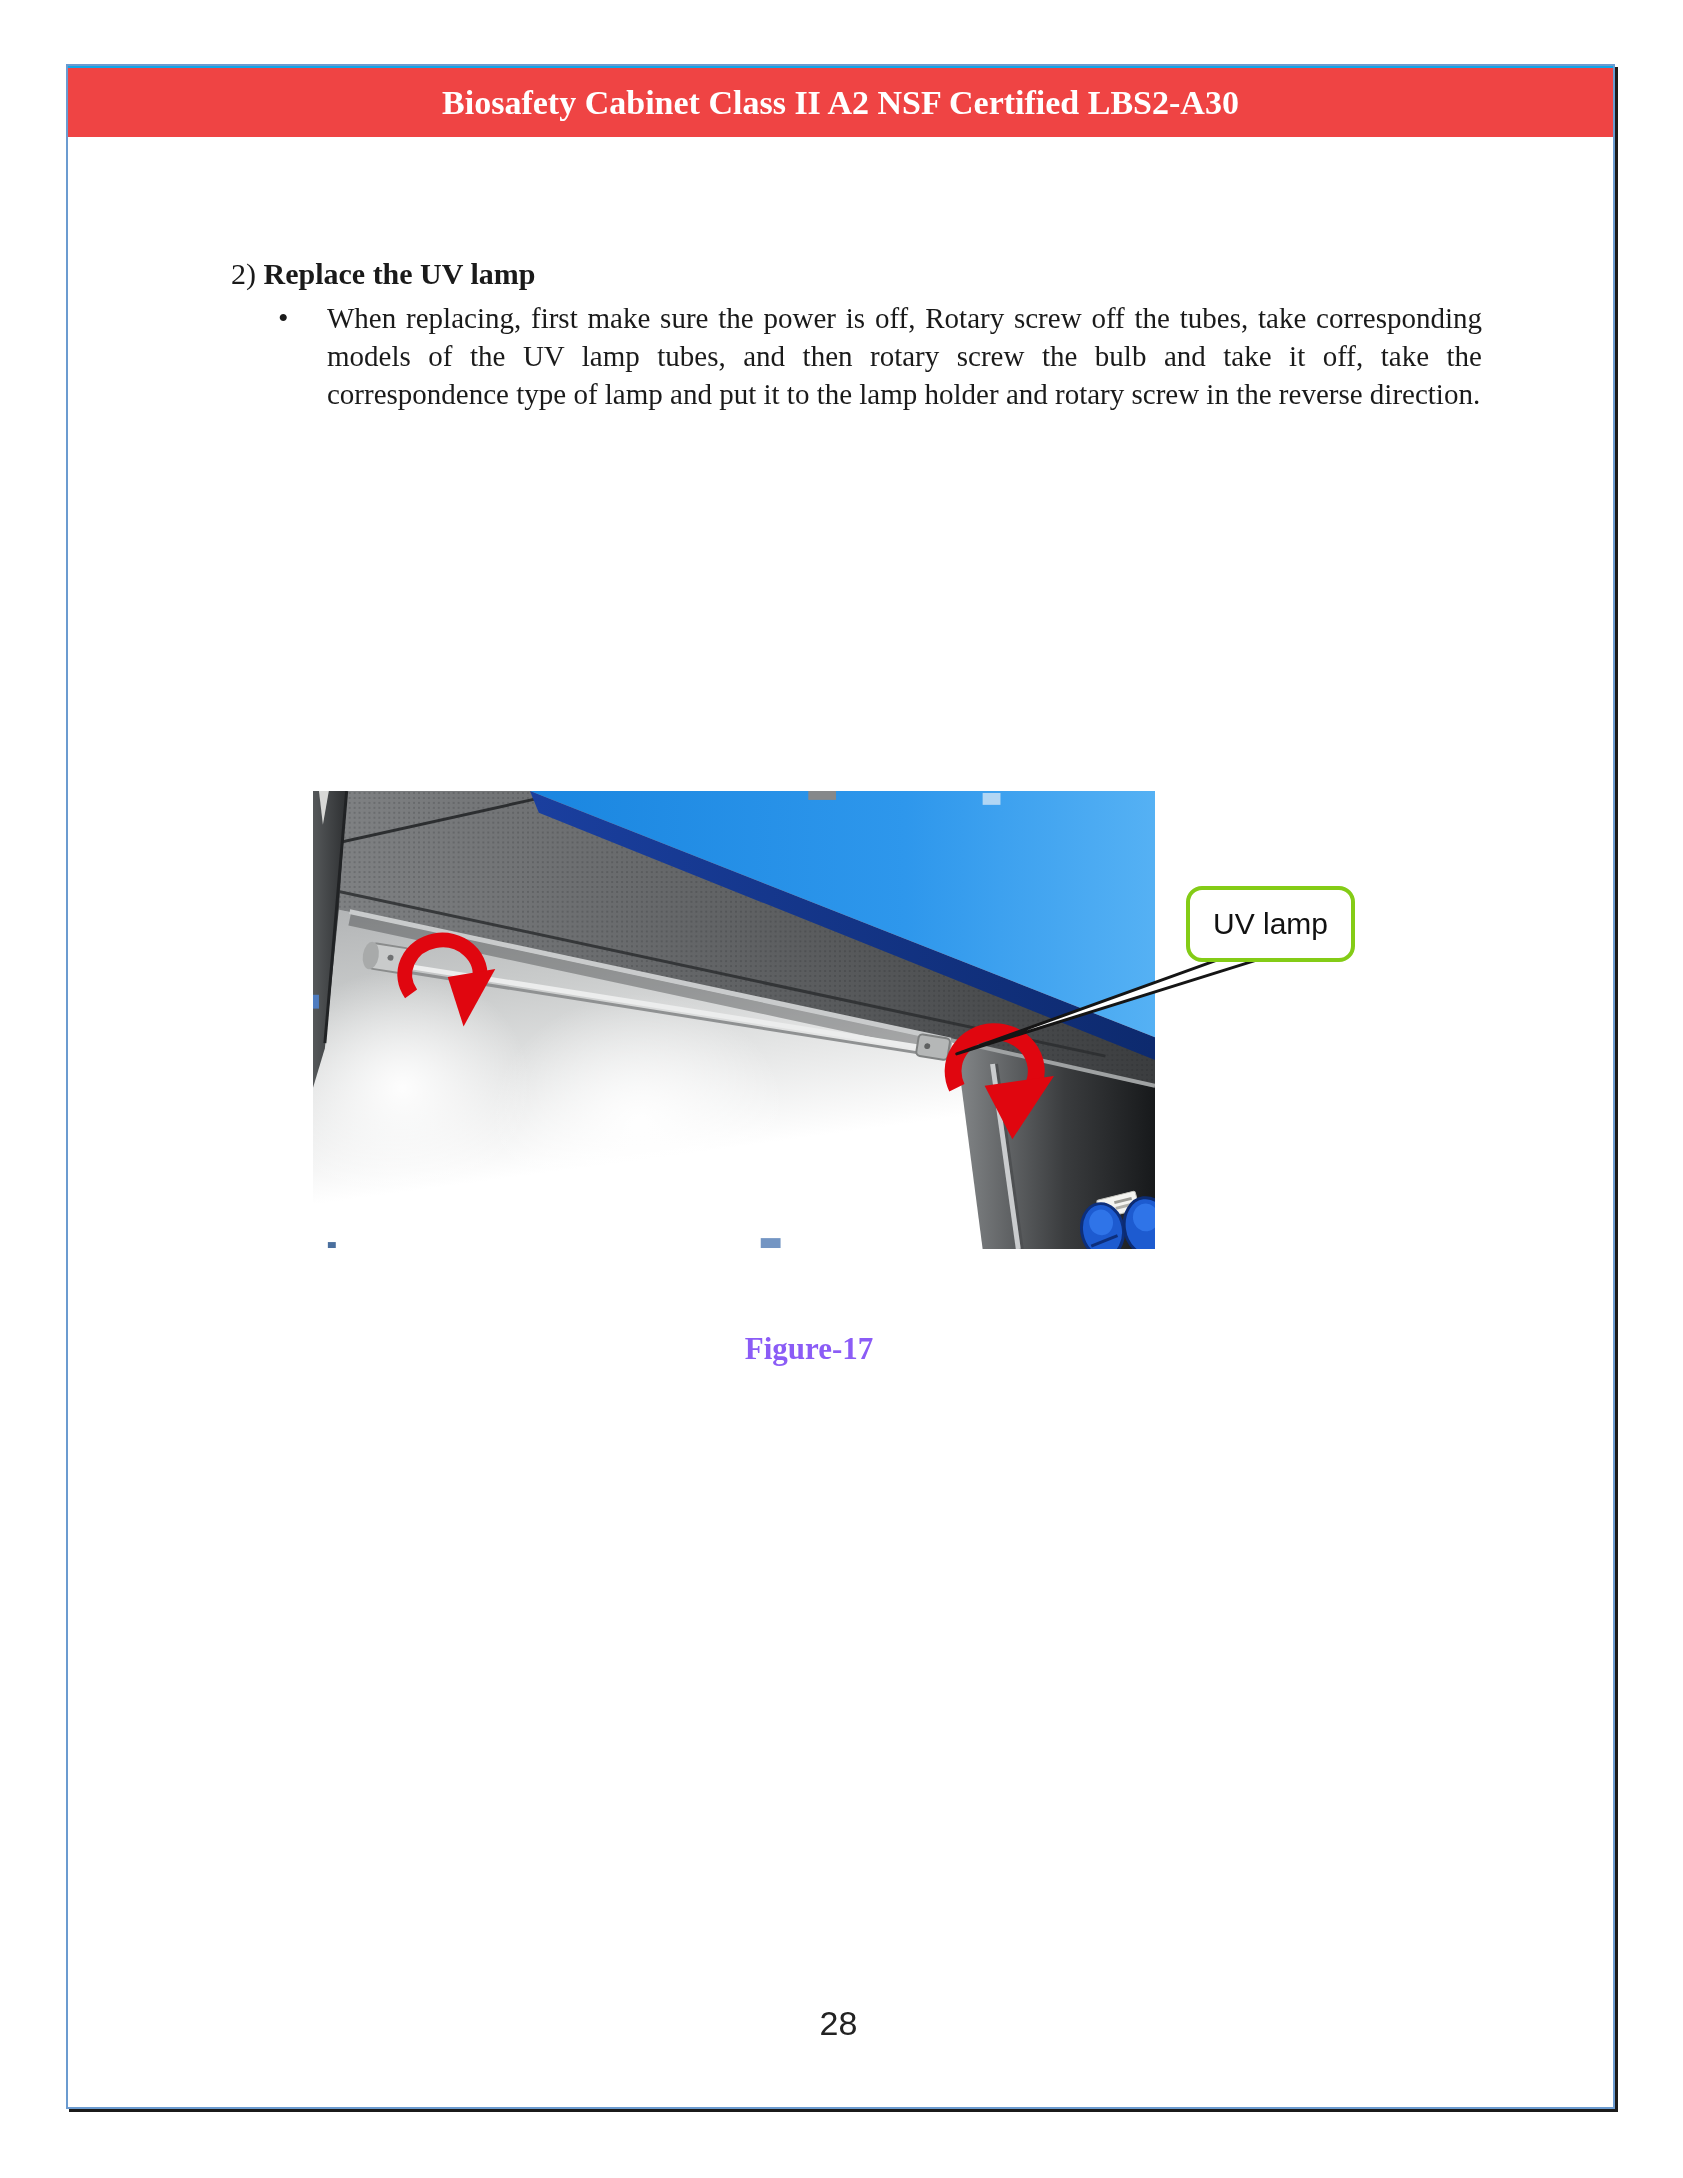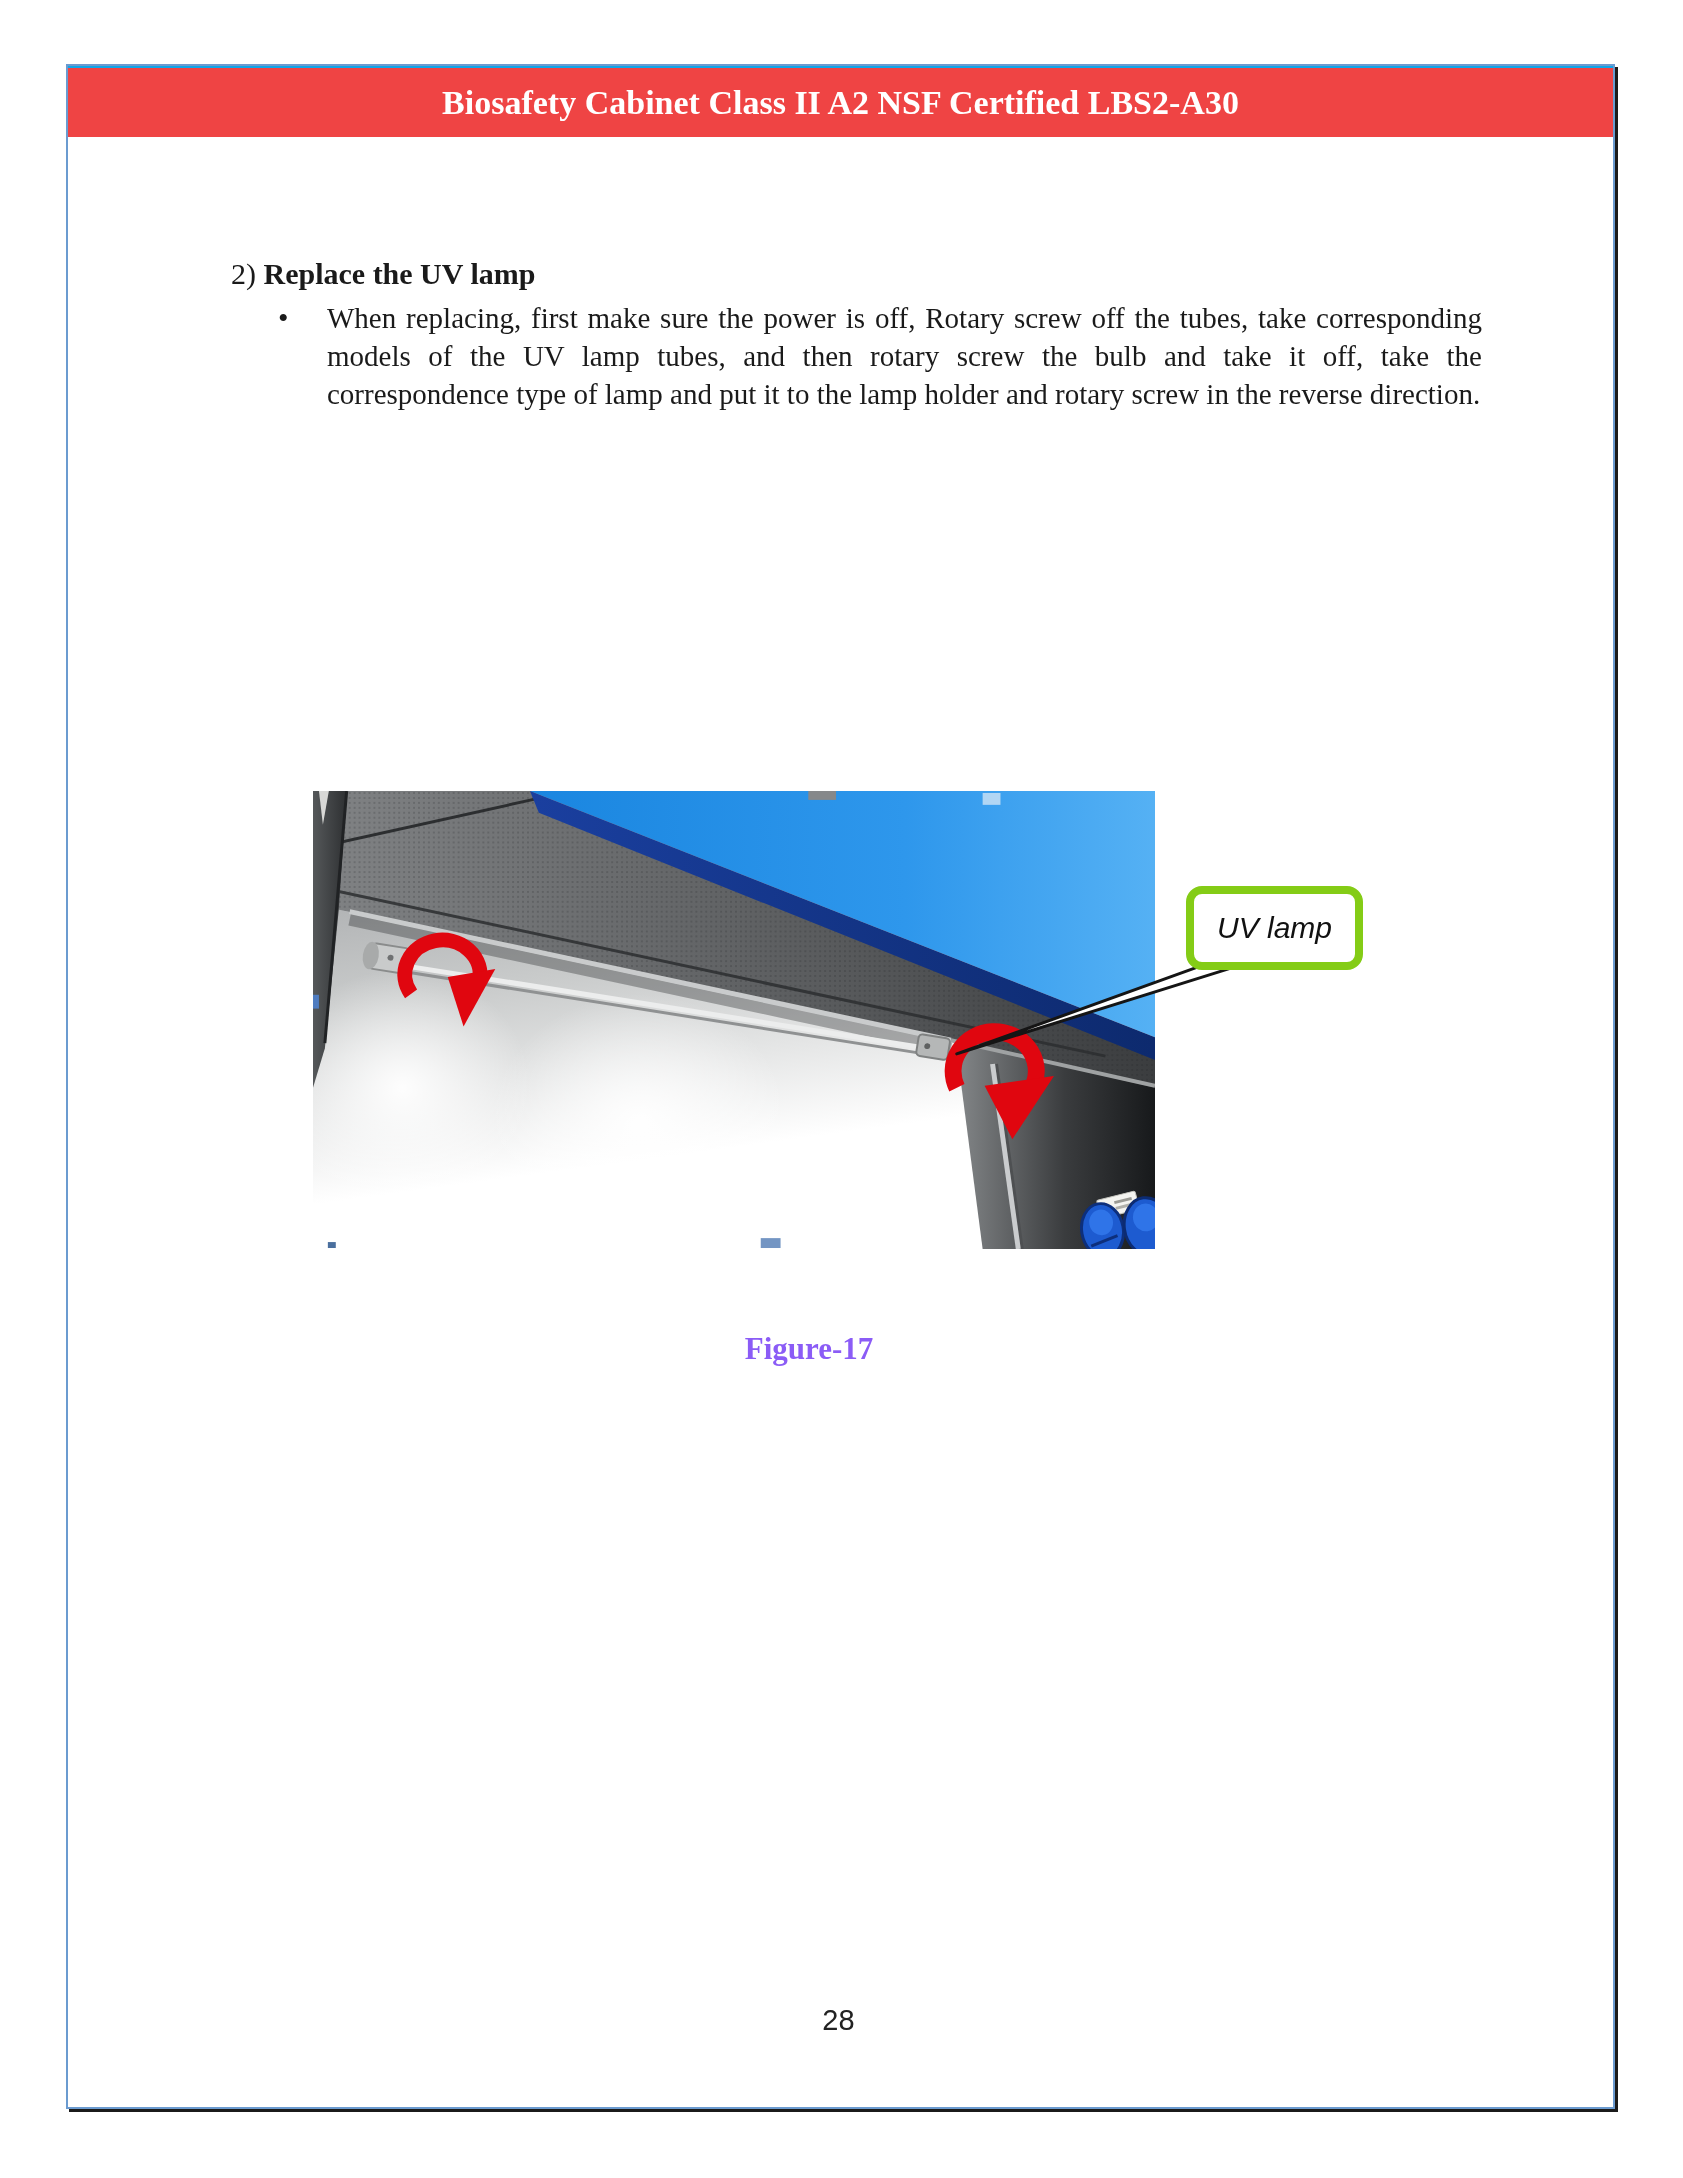--- a/index.html
+++ b/index.html
@@ -28,32 +28,32 @@
            list-style:none;z-index:2;font-size:29px;line-height:38px;
            text-align:justify;}
   .bullets li{position:relative;margin:0;padding:0 0 0 93px;}
   .bullets li::before{content:"\2022";position:absolute;left:44px;top:0;
                       font-size:30px;color:#1a1a1a;}
 
   
   .photo{position:absolute;left:313px;top:791px;width:842px;height:458px;z-index:2;}
   .callout-tail{position:absolute;left:931px;top:931px;width:376px;height:139px;z-index:3;}
   .callout-bubble{position:absolute;left:1186px;top:886px;width:161px;height:68px;
-                  background:#ffffff;border:8px solid #84cc16;border-radius:16px;
-                  display:flex;align-items:center;justify-content:center;z-index:4;font-style:italic;}
+                  background:#ffffff;border:4px solid #84cc16;border-radius:16px;
+                  display:flex;align-items:center;justify-content:center;z-index:4;}
   .callout-label{font-family:"Liberation Sans",sans-serif;font-size:30px;color:#111;}
 
   
   .figure-caption{position:absolute;left:611px;top:1331px;width:396px;z-index:2;
                   text-align:center;font-weight:bold;font-size:31px;color:#8b5cf6;}
 
   
   .page-number{position:absolute;left:66px;top:2004px;width:1545px;z-index:2;
                text-align:center;font-family:"Liberation Sans",sans-serif;
-               font-size:29px;color:#222;}
+               font-size:34px;color:#222;}
 </style>
 </head>
 <body>
 
 <div class="page-frame"></div>
 <div class="header-bar">
   <span class="header-title">Biosafety Cabinet Class II A2 NSF Certified LBS2-A30</span>
 </div>
 
 <div class="section-heading"><span>2) </span><span class="bold">Replace the UV lamp</span></div>

